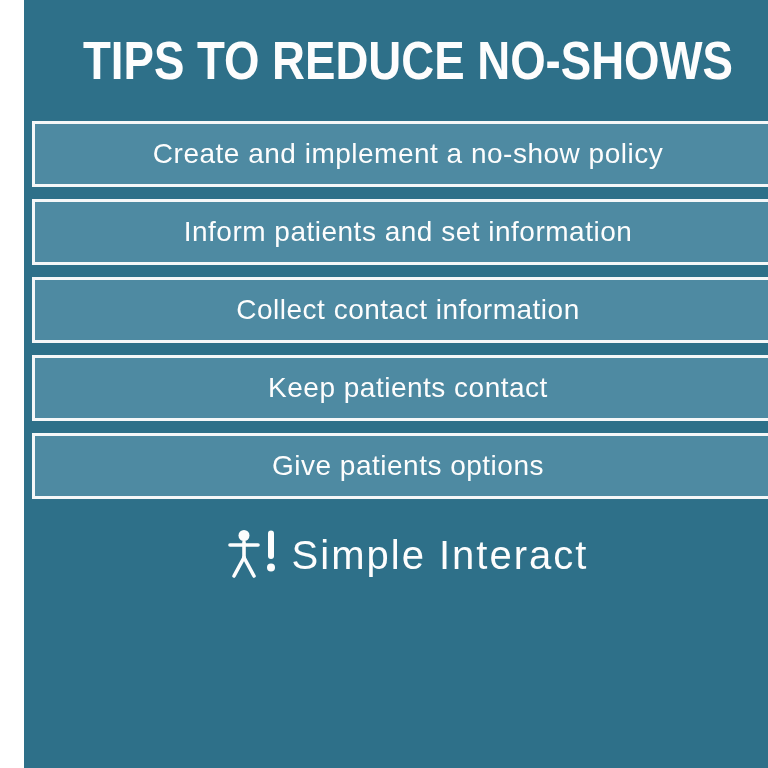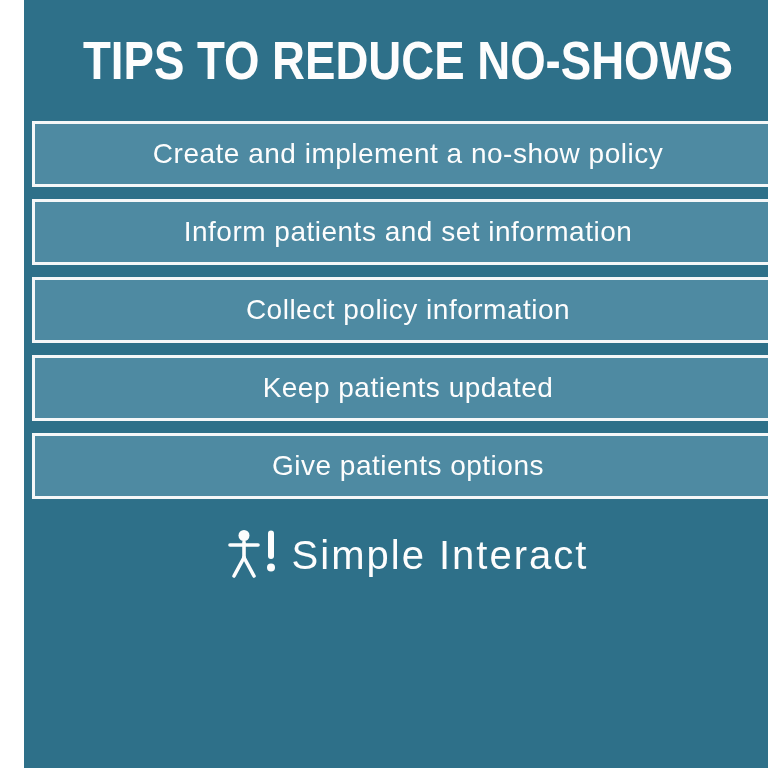--- a/index.html
+++ b/index.html
@@ -77,24 +77,24 @@
   <h1 class="title">TIPS TO REDUCE NO-SHOWS</h1>
 
   <div class="tips">
     <div class="tip">
       <span>Create and implement a no-show policy</span>
     </div>
     <div class="tip">
       <span>Inform patients and set information</span>
     </div>
     <div class="tip">
-      <span>Collect policy information</span>
+      <span>Collect contact information</span>
     </div>
     <div class="tip">
-      <span>Keep patients updated</span>
+      <span>Keep patients contact</span>
     </div>
     <div class="tip">
       <span>Give patients options</span>
     </div>
   </div>
 
   <div class="footer">
     <span class="logo-icon">
       <svg width="52" height="50" viewBox="0 0 52 50" fill="none" xmlns="http://www.w3.org/2000/svg">
         <circle cx="16" cy="6.5" r="5.5" fill="#fdfdfd"></circle>

